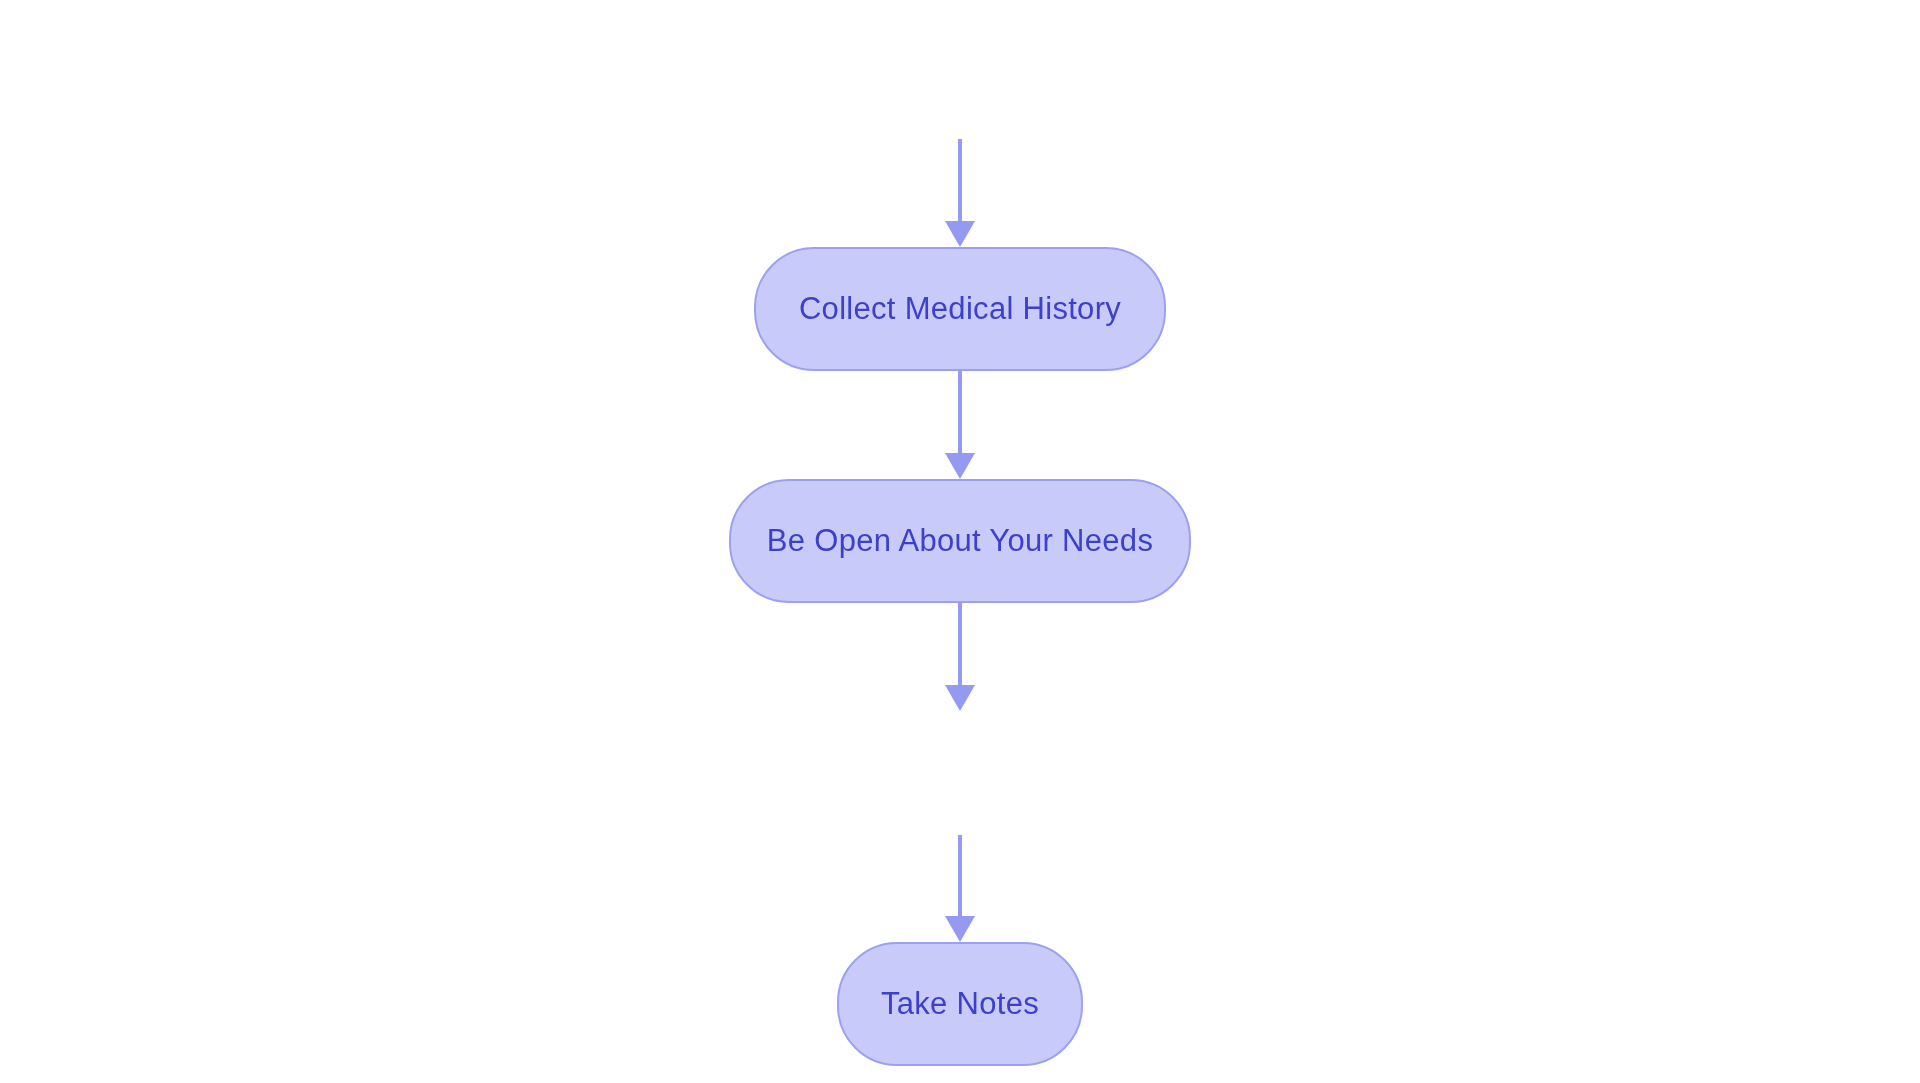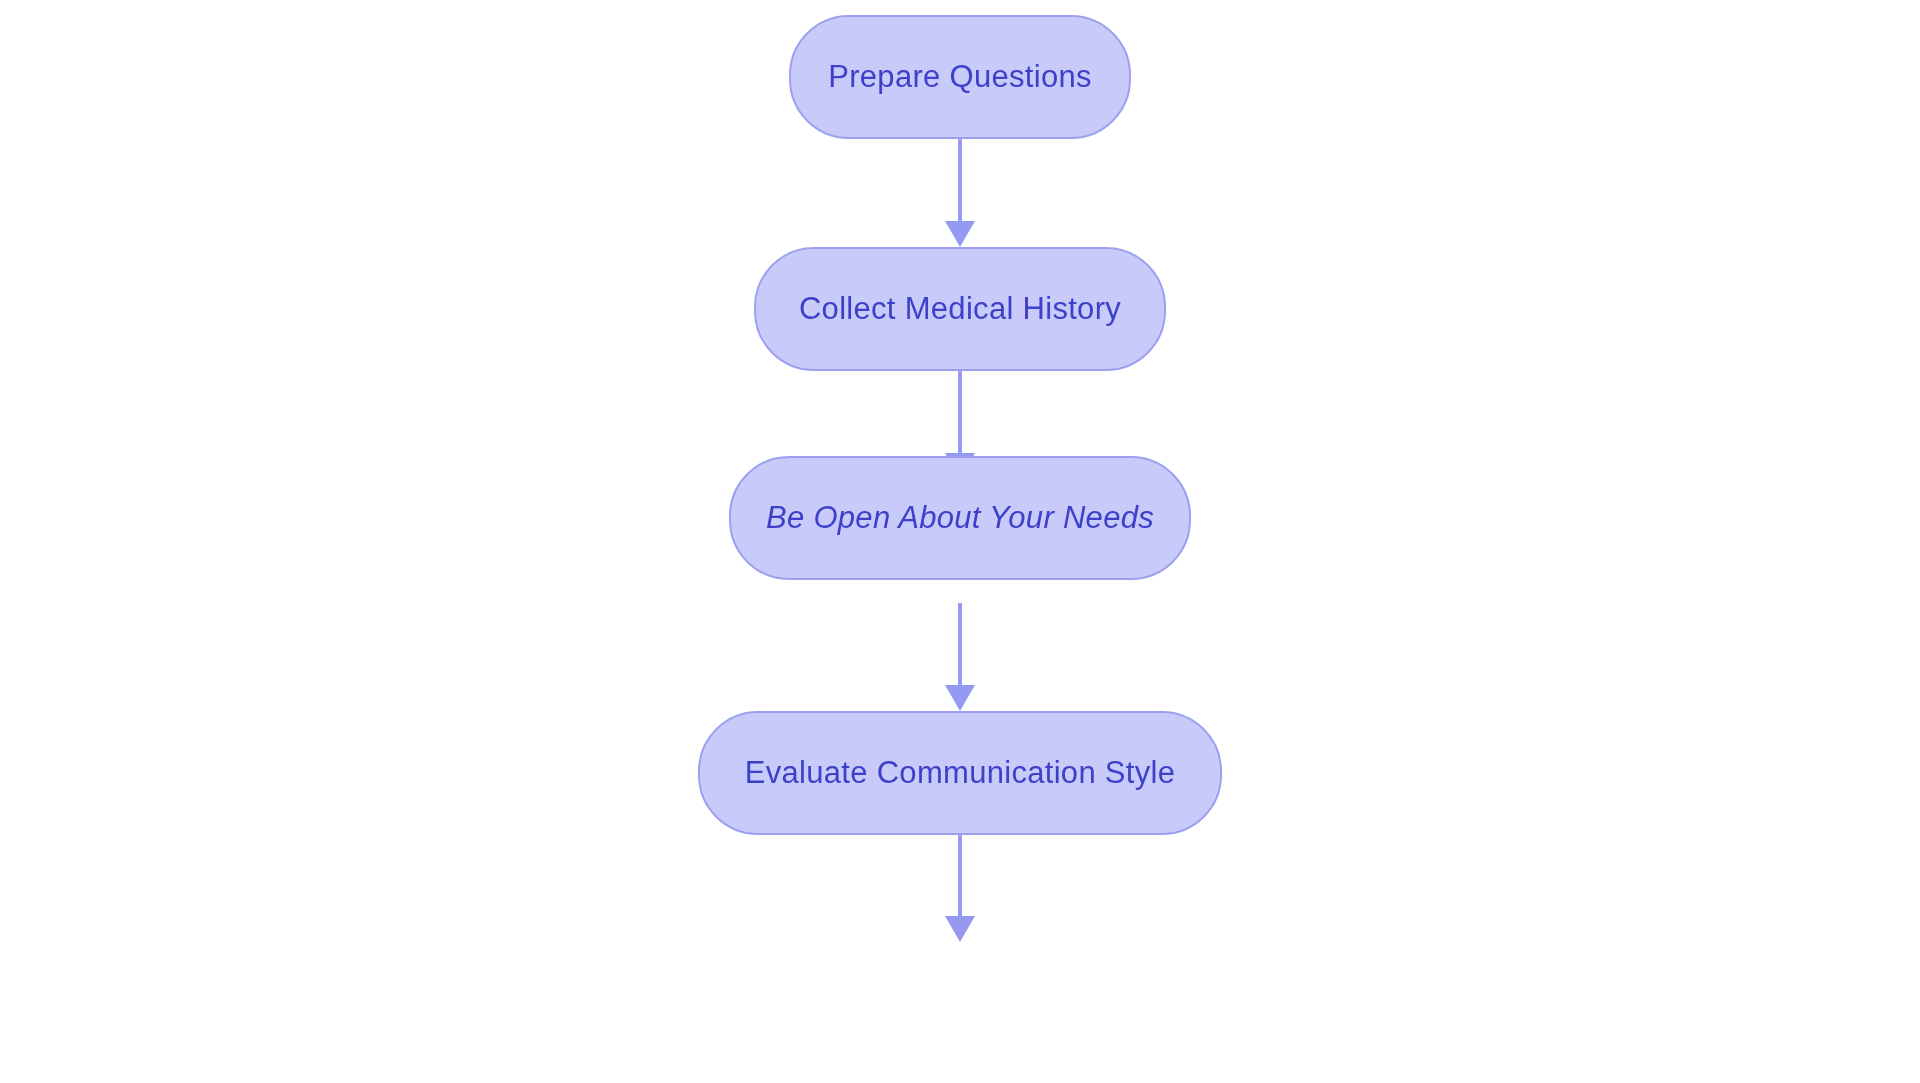--- a/index.html
+++ b/index.html
@@ -45,42 +45,39 @@
     border-left:15px solid transparent;
     border-right:15px solid transparent;
     border-top:26px solid var(--arrow);
   }
 </style>
 </head>
 <body>
 
 <div class="canvas">
 
-  <div class="flow-node" style="left:789px; top:15px; width:342px;">
-    <span>Prepare Questions</span>
-  </div>
 
   <div class="connector-line" style="left:958px; top:139px; height:82px;"></div>
   <div class="arrowhead" style="left:945px; top:221px;"></div>
 
   <div class="flow-node" style="left:754px; top:247px; width:412px;align-items:center;">
     <span>Collect Medical History</span>
   </div>
 
   <div class="connector-line" style="left:958px; top:371px; height:82px;"></div>
   <div class="arrowhead" style="left:945px; top:453px;"></div>
 
-  <div class="flow-node" style="left:729px; top:456px; width:462px;font-style:italic;">
+  <div class="flow-node" style="left:729px; top:479px; width:462px;">
     <span>Be Open About Your Needs</span>
   </div>
 
   <div class="connector-line" style="left:958px; top:603px; height:82px;"></div>
   <div class="arrowhead" style="left:945px; top:685px;"></div>
 
-  <div class="flow-node" style="left:698px; top:711px; width:524px;">
-    <span>Evaluate Communication Style</span>
-  </div>
 
   <div class="connector-line" style="left:958px; top:835px; height:81px;"></div>
   <div class="arrowhead" style="left:945px; top:916px;"></div>
 
+  <div class="flow-node" style="left:837px; top:942px; width:246px;">
+    <span>Take Notes</span>
+  </div>
 
 </div>
 
 </body></html>

